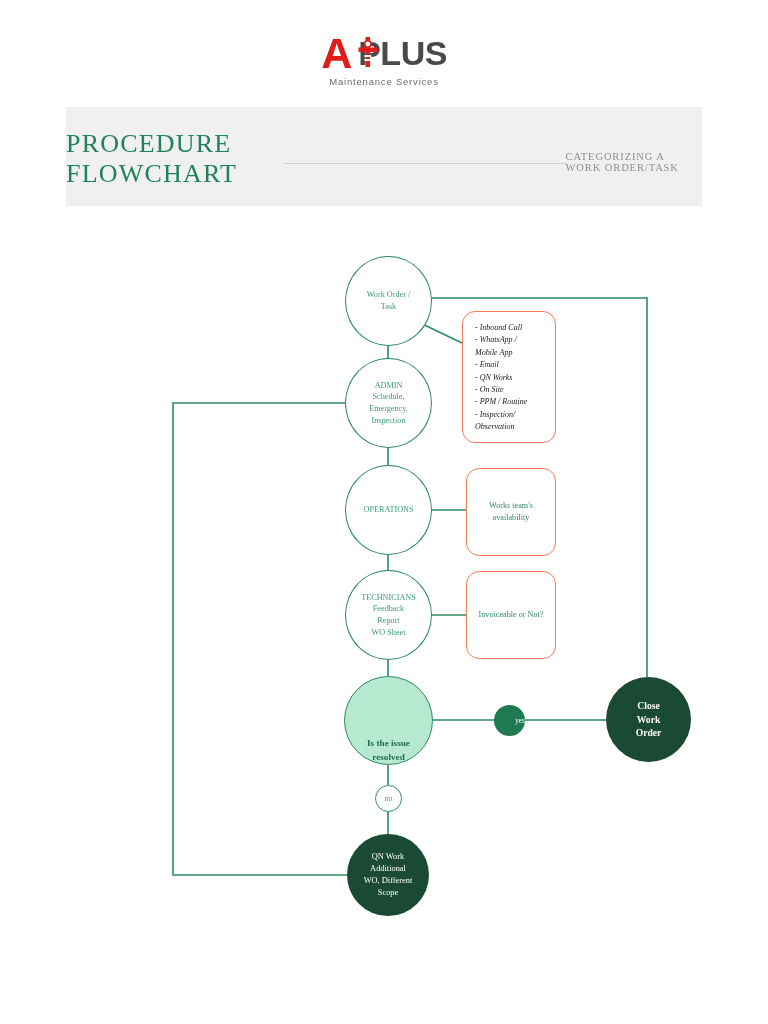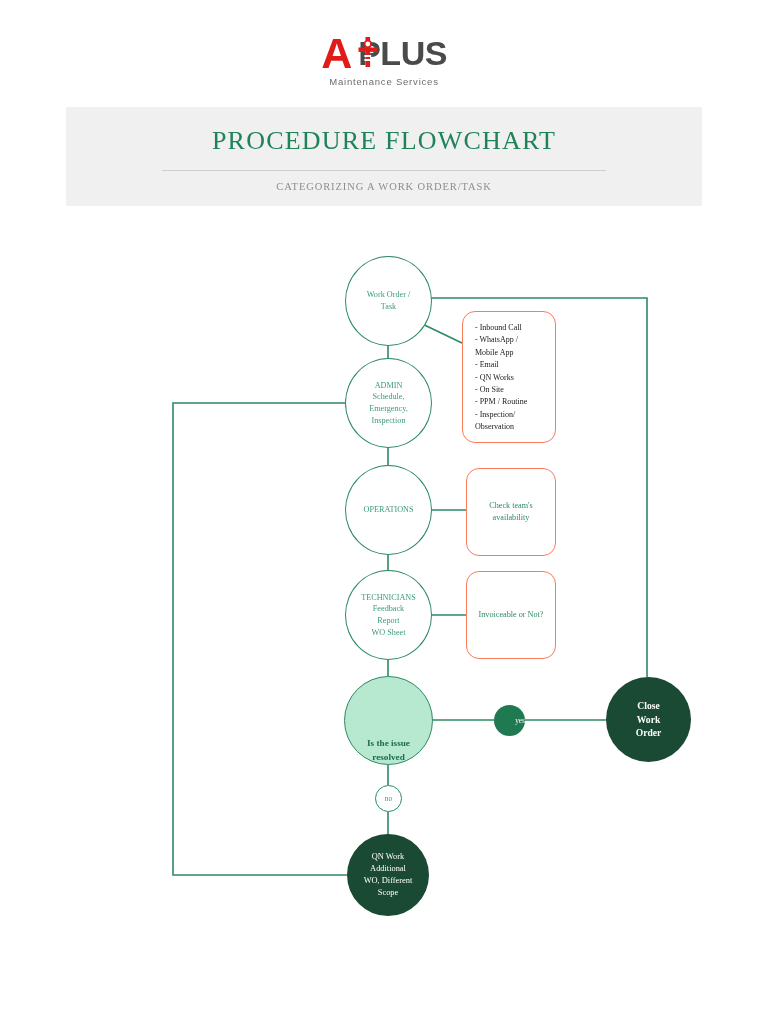--- a/index.html
+++ b/index.html
@@ -67,21 +67,21 @@
   }
 
   
   #header-banner {
     position: absolute;
     left: 66px; top: 107px;
     width: 636px;
     height: 99px;
     background: #f0f0f0;
     display: flex;
-    flex-direction: column;
+    flex-direction: row;
     align-items: center;
     justify-content: center;
   }
   #page-title {
     font-family: "Liberation Serif", serif;
     font-size: 26px;
     color: #1f8359;
     letter-spacing: 1.2px;
     font-weight: normal;
     margin: 0;
@@ -241,21 +241,21 @@
 
       <path d="M347,862 L173,862 L173,390 L356,390" marker-end="url(#arrowhead)"></path>
     </g>
   </svg>
 
   <div class="node circle-open" style="left:345px; top:243px; width:87px; height:90px;">
     <span class="node-text" style="white-space:pre-line;">Work Order /
 Task</span>
   </div>
 
-  <div class="node box-orange list-box" style="left:462px; top:298px; width:94px; height:132px;">
+  <div class="node box-orange list-box" style="left:462px; top:298px; width:94px; height:132px;font-style:italic;">
     <span class="node-text" style="white-space:pre-line;">- Inbound Call
 - WhatsApp /
 Mobile App
 - Email
 - QN Works
 - On Site
 - PPM / Routine
 - Inspection/
 Observation</span>
   </div>
@@ -265,21 +265,21 @@
 Schedule,
 Emergency,
 Inspection</span>
   </div>
 
   <div class="node circle-open" style="left:345px; top:452px; width:87px; height:90px;">
     <span class="node-text" style="white-space:pre-line;">OPERATIONS</span>
   </div>
 
   <div class="node box-orange" style="left:466px; top:455px; width:90px; height:88px;">
-    <span class="node-text" style="white-space:pre-line;">Check team's
+    <span class="node-text" style="white-space:pre-line;">Works team's
 availability</span>
   </div>
 
   <div class="node circle-open" style="left:345px; top:557px; width:87px; height:90px;">
     <span class="node-text" style="white-space:pre-line;">TECHNICIANS
 Feedback
 Report
 WO Sheet</span>
   </div>
 

